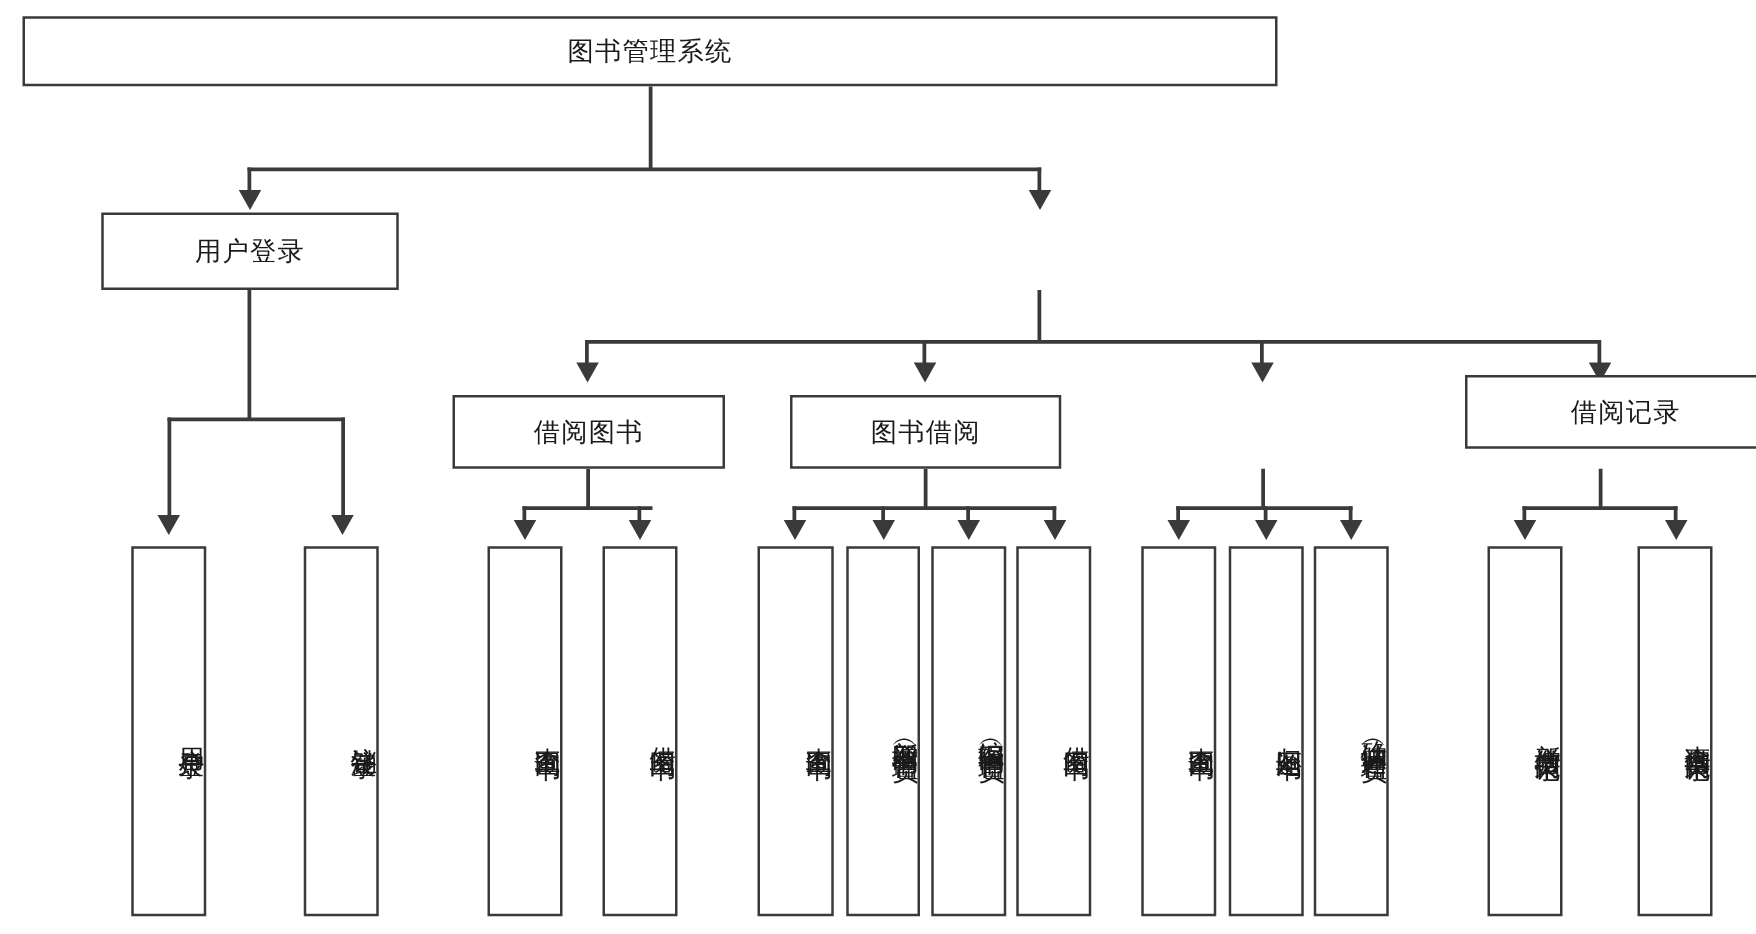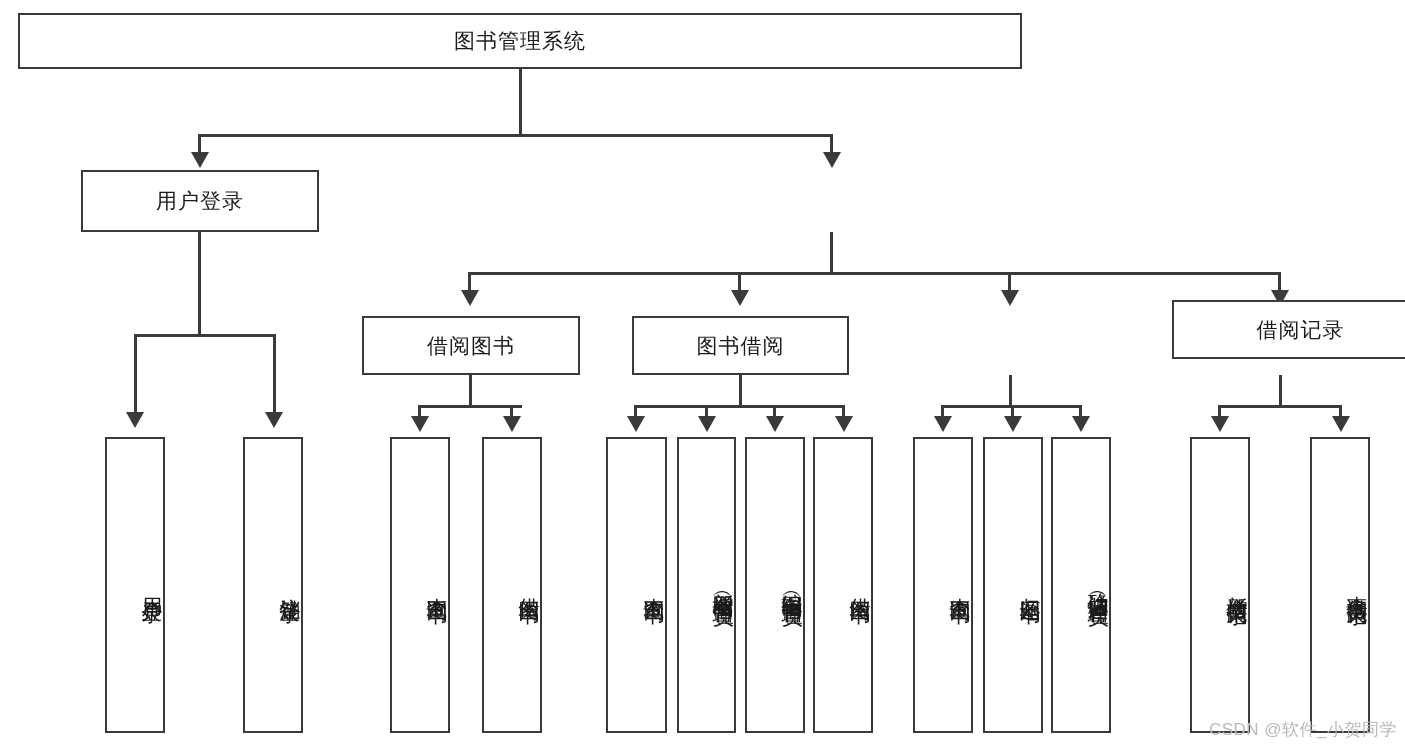--- a/index.html
+++ b/index.html
@@ -185,15 +185,14 @@
   <div class="node vert" style="left:1051px; top:437px; width:60px; height:296px;">
     <span class="vtext">确认归还（管理员）</span>
   </div>
   <div class="node vert" style="left:1190px; top:437px; width:60px; height:296px;">
     <span class="vtext">新增借阅记录</span>
   </div>
   <div class="node vert" style="left:1310px; top:437px; width:60px; height:296px;">
     <span class="vtext">查询借阅记录</span>
   </div>
 
-  <div id="watermark">CSDN @软件_小贺同学</div>
 
 </div>
 
 </body></html>

